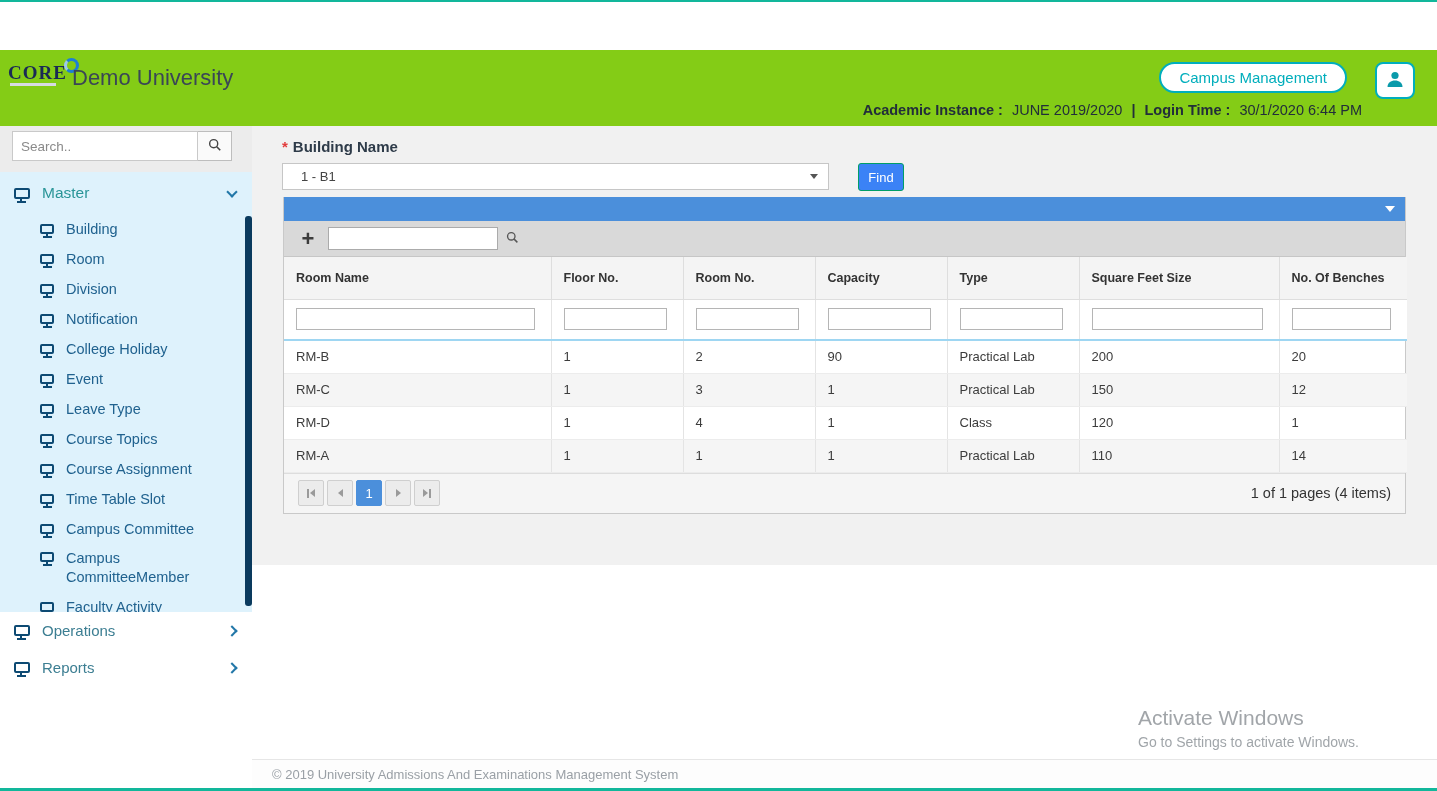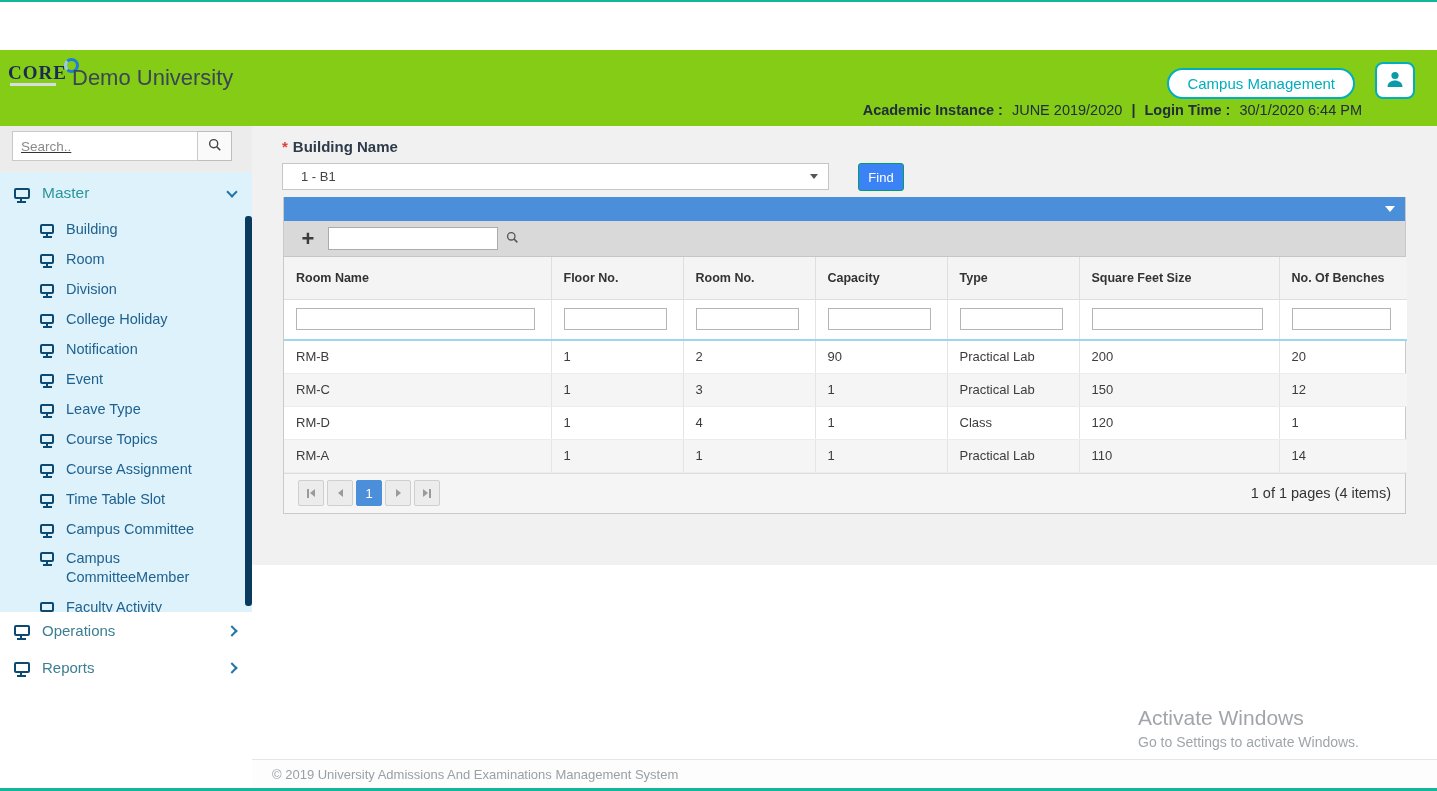--- a/index.html
+++ b/index.html
@@ -9,34 +9,34 @@
   .accent-top { position:absolute; top:0; left:0; right:0; height:2px; background:#12b79b; z-index:60; }
   .accent-bottom { position:absolute; bottom:0; left:0; right:0; height:3px; background:#12b79b; z-index:60; }
 
   
   .app-header { position:absolute; top:2px; left:0; width:100%; height:76px; background:#84cc16; z-index:5;margin-top:48px; }
   .logo { position:absolute; left:8px; top:12px; display:flex; align-items:flex-start; }
   .logo-text { font-family:"Liberation Serif", serif; font-weight:bold; color:#1a2a55; font-size:19px; letter-spacing:1px; }
   .logo-swoosh { width:15px; height:15px; border:3px solid #1d7fd6; border-left-color:#9cc9ef; border-radius:50%; margin-left:-3px; margin-top:-4px; }
   .logo-sub { position:absolute; left:10px; top:33px; width:46px; height:3px; background:#d7dbe2; }
   .app-title { position:absolute; left:72px; top:15px; font-size:22px; color:#3a4656; }
-  .header-actions { position:absolute; top:12px; right:22px; display:flex; gap:20px; align-items:flex-end; }
+  .header-actions { position:absolute; top:12px; right:22px; display:flex; gap:28px; align-items:flex-start; }
   .campus-btn { height:31px; padding:0 18px; border:2px solid #00aebc; border-radius:16px; background:#fff; color:#00aebc; font-size:15px; font-family:inherit; cursor:pointer; }
   .user-btn { width:40px; height:37px; border:2px solid #00aebc; border-radius:8px; background:#fff; display:flex; align-items:center; justify-content:center; cursor:pointer; }
   .session-info { position:absolute; top:52px; right:75px; font-size:14.5px; color:#222e3a; white-space:nowrap; }
   .session-info span { margin-left:5px; }
   .session-info .b { font-weight:bold; }
 
   
   .sidebar { position:absolute; top:78px; left:0; width:252px; bottom:0; background:#fff; z-index:4; }
   .home-bar { height:42px; background:#0a3a5e; color:#fff; display:flex; align-items:center; padding-left:14px; font-size:15.5px; font-weight:bold; letter-spacing:0.3px; cursor:pointer; }
   .hamburger { display:inline-flex; flex-direction:column; gap:3.5px; margin-right:22px; cursor:pointer; }
   .hamburger i { display:block; width:19px; height:2.5px; background:#b36a33; border-radius:1px; }
   .search-area { height:52px; background:#ececec; display:flex; align-items:center; padding:0 12px; }
-  .search-input { width:186px; height:30px; border:1px solid #c9c9c9; padding:0 8px; font-size:13.5px; color:#333; background:#fff; font-family:inherit;text-decoration:underline; }
+  .search-input { width:186px; height:30px; border:1px solid #c9c9c9; padding:0 8px; font-size:13.5px; color:#333; background:#fff; font-family:inherit; }
   .search-input::placeholder { color:#8a8a8a; }
   .search-btn { width:34px; height:30px; border:1px solid #bdbdbd; border-left:none; background:#fafafa; display:flex; align-items:center; justify-content:center; cursor:pointer; }
 
   .menu { background:#def2fc; height:440px; position:relative; overflow:hidden; }
   .menu-head { height:42px; display:flex; align-items:center; padding:0 16px 0 14px; cursor:pointer; }
   .master-label { margin-left:12px; color:#2a9598; font-size:15.5px; flex:1; }
   .submenu-item { display:flex; align-items:center; gap:12px; min-height:30px; padding:0 14px 0 40px; color:#20628f; font-size:14.5px; cursor:pointer; }
   .submenu-item.two-line { align-items:flex-start; padding-top:5px; padding-bottom:5px; }
   .submenu-item.two-line .mon { margin-top:3px; }
   .submenu-item.two-line span.lbl { width:128px; line-height:19px; }
@@ -169,25 +169,25 @@
         <div class="submenu-item">
             <span class="mon sm"></span>
             <span class="lbl">Room</span>
           </div>
         <div class="submenu-item">
             <span class="mon sm"></span>
             <span class="lbl">Division</span>
           </div>
         <div class="submenu-item">
             <span class="mon sm"></span>
+            <span class="lbl">Notification</span>
+          </div>
+        <div class="submenu-item">
+            <span class="mon sm"></span>
             <span class="lbl">College Holiday</span>
-          </div>
-        <div class="submenu-item">
-            <span class="mon sm"></span>
-            <span class="lbl">Notification</span>
           </div>
         <div class="submenu-item">
             <span class="mon sm"></span>
             <span class="lbl">Event</span>
           </div>
         <div class="submenu-item">
             <span class="mon sm"></span>
             <span class="lbl">Leave Type</span>
           </div>
         <div class="submenu-item">

